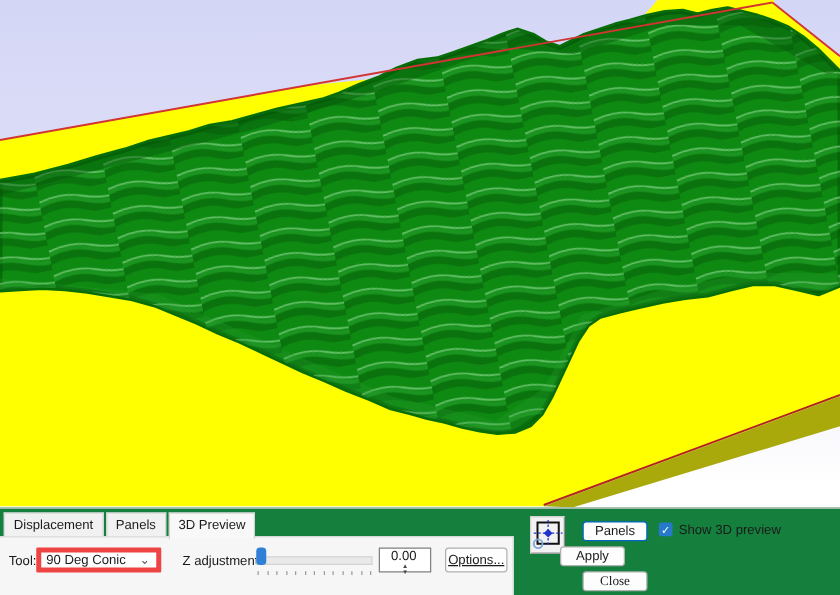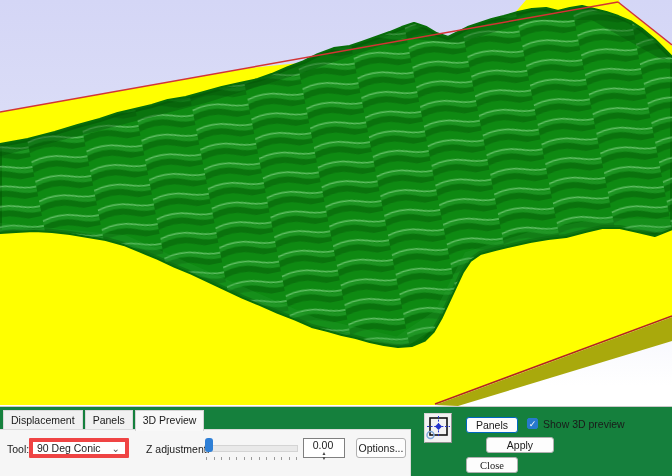--- a/index.html
+++ b/index.html
@@ -42,23 +42,23 @@
 
   .spinbox { position:absolute; left:303px; top:31px; width:42px; height:20px; z-index:2;
              background:#fff; border:1px solid #7f7f7f; display:flex; align-items:center;flex-direction:column; }
   .spinbox .val { flex:1; text-align:right; padding-right:2px; }
   .spinbox .arrows { width:11px; height:100%; display:flex; flex-direction:column;
                      align-items:center; justify-content:center; color:#444; }
   .spinbox .arrows span { font-size:5px; line-height:5px; cursor:default; }
 
   .btn { position:absolute; background:#fdfdfd; border:1px solid #b0b0b0; border-radius:3px;
          display:flex; align-items:center; justify-content:center; cursor:default; color:#1a1a1a; }
-  .btn-options { left:356px; top:31px; width:50px; height:20px; z-index:2; }
+  .btn-options { left:356px; top:31px; width:50px; height:20px; z-index:2;text-decoration:underline; }
   .btn-preview { left:466px; top:10px; width:52px; height:16px; border-color:#0067c0; }
-  .btn-apply   { left:486px; top:30px; width:68px; height:16px; }
+  .btn-apply   { left:448px; top:30px; width:52px; height:16px; }
   .btn-close   { left:466px; top:50px; width:52px; height:16px;font-family:Liberation Serif, serif; }
 
   .btn-crosshair { position:absolute; left:424px; top:6px; width:28px; height:30px;
                    background:#f2f2f2; border:1px solid #d6d6d6; border-right-color:#909090;
                    border-bottom-color:#909090; display:flex; align-items:center; justify-content:center; }
 
   .checkbox { position:absolute; left:527px; top:11px; width:11px; height:11px;
               background:#2779cc; border:1px solid #2779cc; border-radius:2px;
               color:#fff; font-size:9px; line-height:10px; text-align:center; }
   .lbl-show3d { position:absolute; left:543px; top:11px; }

